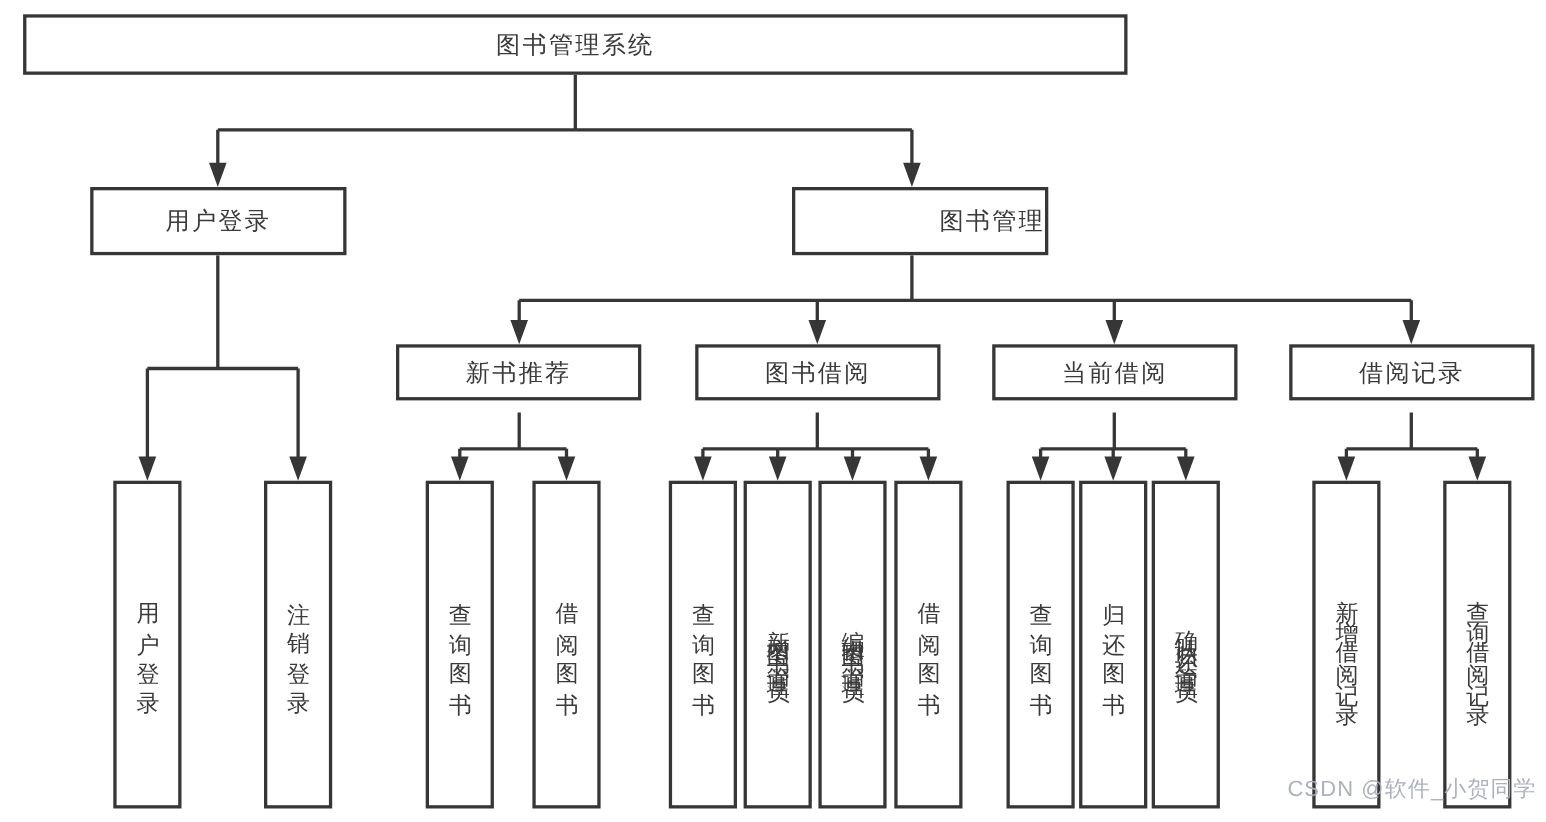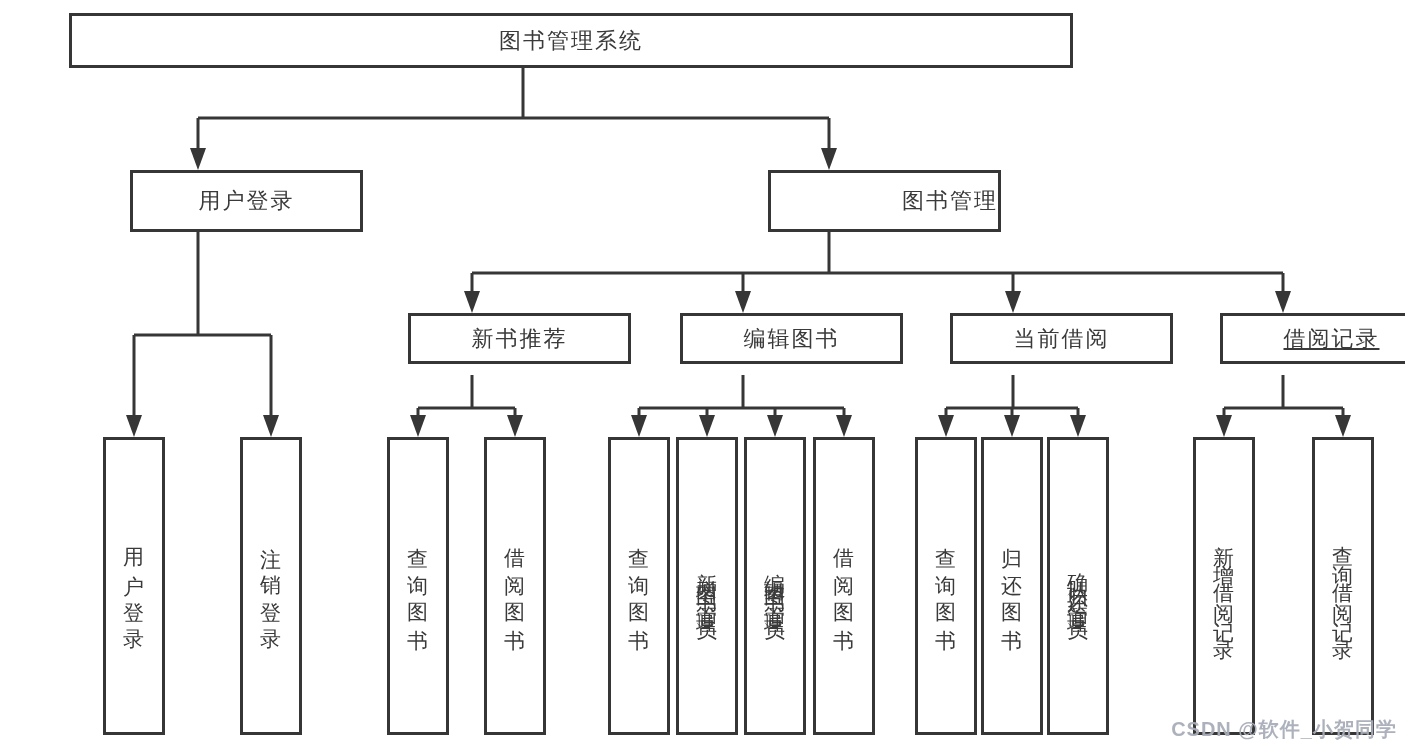--- a/index.html
+++ b/index.html
@@ -7,38 +7,37 @@
     width:1405px;height:747px;position:relative;overflow:hidden;
     font-family:"Liberation Sans","DejaVu Sans",sans-serif;
     color:#3a3a3a;
   }
   .stage{position:absolute;inset:0;}
   svg.wires{position:absolute;left:0;top:0;z-index:1;}
   .node{
     position:absolute;box-sizing:border-box;background:#fff;
     border:3px solid #363636;display:flex;align-items:center;justify-content:center;
     z-index:2;
-    margin-left:48px;
   }
   .node .lbl{font-size:22px;letter-spacing:2px;white-space:nowrap;}
   .root-box{left:21px;top:13px;width:1004px;height:55px;}
   .lvl2{top:170px;width:233px;height:62px;}
   .lvl3{top:313px;width:223px;height:51px;}
   .leaf{
     position:absolute;top:437px;width:62px;height:298px;box-sizing:border-box;
     background:#fff;border:3px solid #363636;display:flex;align-items:center;justify-content:center;
     z-index:2;
   }
   .leaf .vtext{
     writing-mode:vertical-rl;text-orientation:mixed;
     font-size:21px;line-height:1;white-space:nowrap;
   }
   .watermark{
-    position:absolute;right:8px;bottom:4px;z-index:3;
-    font-size:20px;color:rgba(168,173,184,0.95);letter-spacing:1px;white-space:nowrap;font-weight:bold;
+    position:absolute;right:8px;bottom:16px;z-index:3;
+    font-size:20px;color:rgba(168,173,184,0.95);letter-spacing:1px;white-space:nowrap;
   }
 </style>
 </head>
 <body>
 
 <div class="stage">
 
   <svg class="wires" width="1405" height="747" viewBox="0 0 1405 747">
     <g stroke="#363636" stroke-width="3" fill="none">
       <path d="M523 68 V118 M198 118 H829 M198 118 V152 M829 118 V152"></path>
@@ -80,26 +79,26 @@
     <span class="lbl">用户登录</span>
   </div>
   <div class="node lvl2" style="left:720px;justify-content:flex-end;">
     <span class="lbl">图书管理</span>
   </div>
 
   <div class="node lvl3" style="left:360px;">
     <span class="lbl">新书推荐</span>
   </div>
   <div class="node lvl3" style="left:632px;">
-    <span class="lbl">编辑图书</span>
+    <span class="lbl">图书借阅</span>
   </div>
   <div class="node lvl3" style="left:902px;text-align:right;">
     <span class="lbl">当前借阅</span>
   </div>
-  <div class="node lvl3" style="left:1172px;text-decoration:underline;">
+  <div class="node lvl3" style="left:1172px;">
     <span class="lbl">借阅记录</span>
   </div>
 
   <div class="leaf" style="left:103px;">
     <span class="vtext" style="letter-spacing: 1.3em;">用户登录</span>
   </div>
   <div class="leaf" style="left:240px;">
     <span class="vtext" style="letter-spacing: 1.3em;">注销登录</span>
   </div>
 

